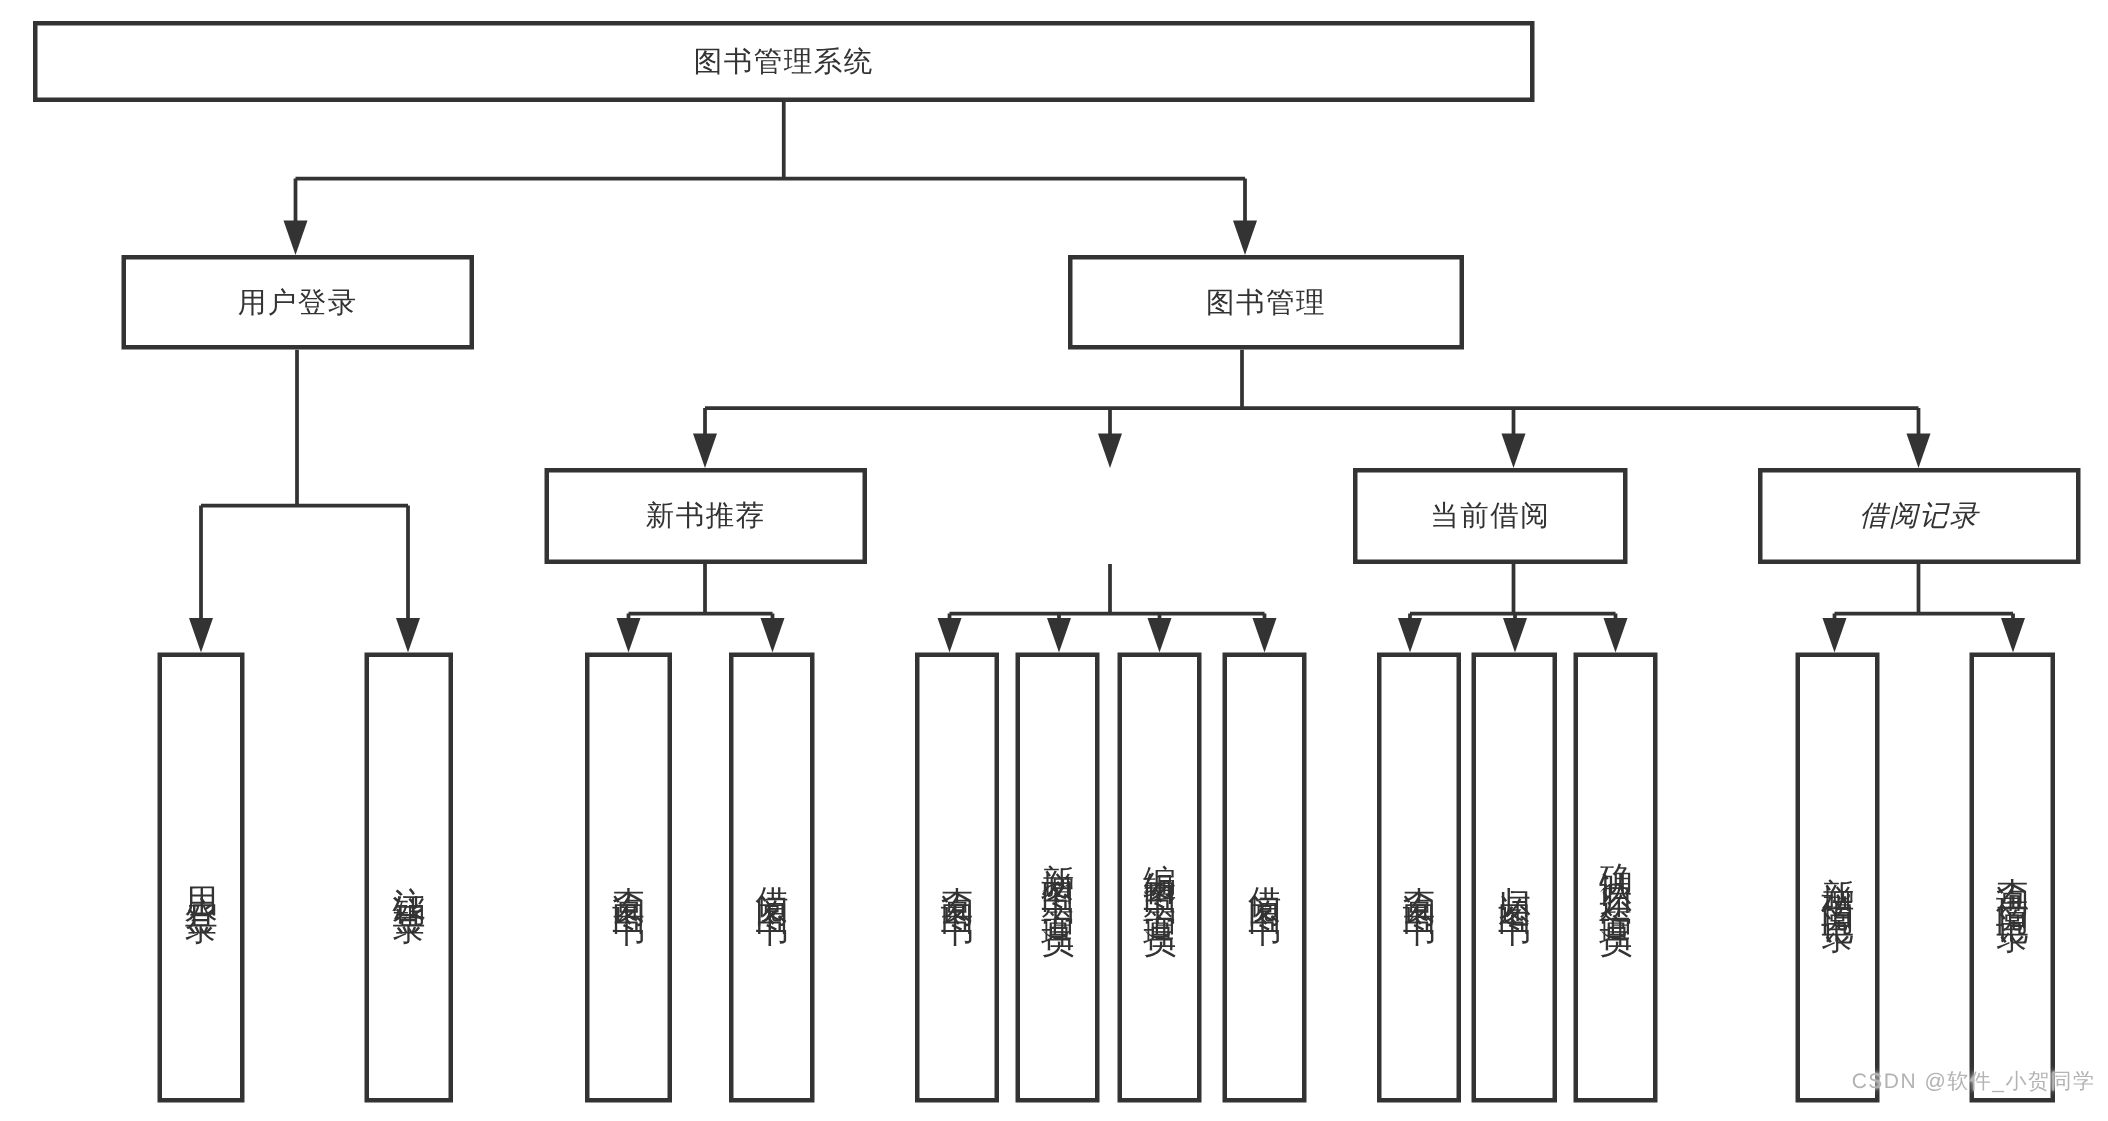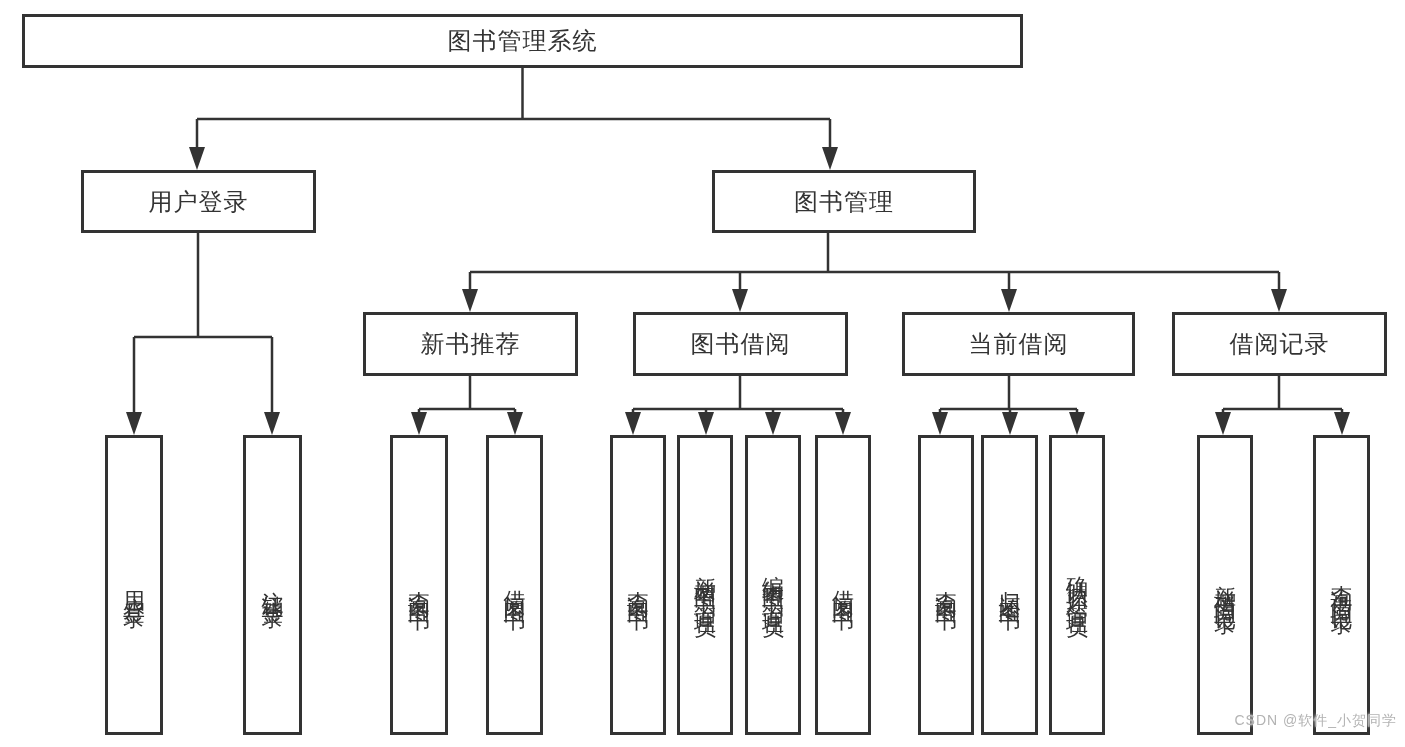--- a/index.html
+++ b/index.html
@@ -13,21 +13,21 @@
   #connectors{position:absolute;left:0;top:0;z-index:1;}
   .box{
     position:absolute;
     box-sizing:border-box;
     border:3px solid #333333;
     background:#ffffff;
     display:flex;align-items:center;justify-content:center;
     color:#333333;
     z-index:2;
   }
-  .h-label{font-size:24px;letter-spacing:1px;white-space:nowrap;}
+  .h-label{font-size:19px;letter-spacing:1px;white-space:nowrap;}
   .v-label{
     writing-mode:vertical-rl;
     text-orientation:mixed;
     font-size:22px;
     letter-spacing:6px;
     line-height:1.1;
     white-space:nowrap;
   }
   #watermark{
     position:absolute;
@@ -116,27 +116,24 @@
   <div class="box" style="left:81px;top:170px;width:235px;height:63px;">
     <span class="h-label">用户登录</span>
   </div>
   <div class="box" style="left:712px;top:170px;width:264px;height:63px;">
     <span class="h-label">图书管理</span>
   </div>
 
   <div class="box" style="left:363px;top:312px;width:215px;height:64px;">
     <span class="h-label">新书推荐</span>
   </div>
-  <div class="box" style="left:633px;top:312px;width:215px;height:64px;">
-    <span class="h-label">图书借阅</span>
-  </div>
-  <div class="box" style="left:902px;top:312px;width:233px;height:64px;">
+  <div class="box" style="left:902px;top:312px;width:183px;height:64px;">
     <span class="h-label">当前借阅</span>
   </div>
-  <div class="box" style="left:1172px;top:312px;width:215px;height:64px;">
+  <div class="box" style="left:1172px;top:312px;width:215px;height:64px;font-style:italic;">
     <span class="h-label">借阅记录</span>
   </div>
 
   <div class="box" style="left:105px;top:435px;width:58px;height:300px;">
     <span class="v-label">用户登录</span>
   </div>
   <div class="box" style="left:243px;top:435px;width:59px;height:300px;">
     <span class="v-label">注销登录</span>
   </div>
 

